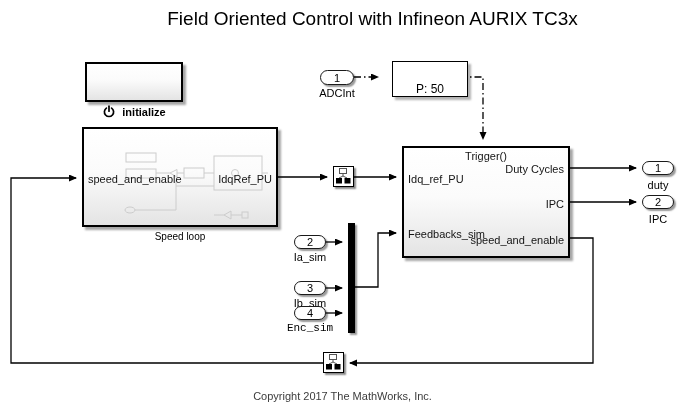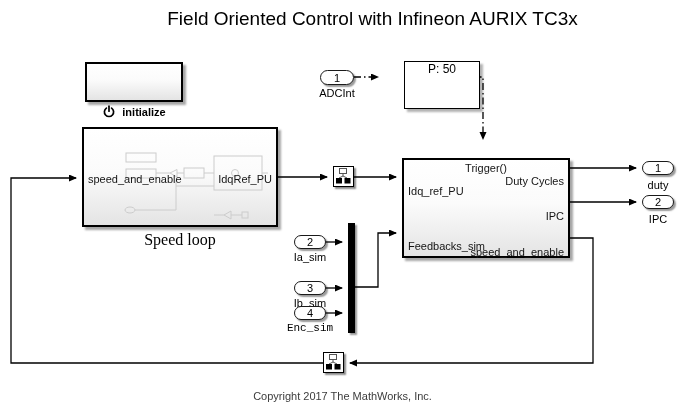--- a/index.html
+++ b/index.html
@@ -28,21 +28,21 @@
   }
   .oval {
     border:1.4px solid #1a1a1a; background:#fff; border-radius:8px;
     box-shadow:2px 2px 1.5px rgba(0,0,0,0.4);
     display:flex; align-items:center; justify-content:center;
     font-size:11px; z-index:2; position:absolute; box-sizing:border-box;
   }
   .portlabel {
     position:absolute; z-index:2; font-size:11px; text-align:center; color:#000;
   }
-  .caption { position:absolute; z-index:2; font-size:16px; text-align:center; color:#000;font-family:Liberation Serif, serif; }
+  .caption { position:absolute; z-index:2; font-size:10px; text-align:center; color:#000; }
   .inlabel { position:absolute; font-size:11px; white-space:nowrap; color:#141414; }
   .init-inner {
     width:100%; height:100%; display:flex; align-items:center; justify-content:center; gap:6px;
     font-size:11px; font-weight:bold;margin-top:30px;
   }
   .mux { background:#000; box-shadow:2px 2px 1.5px rgba(0,0,0,0.4); }
   .mini {
     border:1.5px solid #000; background:#fff;
     box-shadow:2px 2px 1.5px rgba(0,0,0,0.45);
   }
@@ -86,21 +86,21 @@
       </span>
       <span>initialize</span>
     </div>
   </div>
 
   <div class="oval" style="left:320px; top:70px; width:34px; height:15px;">
     <span>1</span>
   </div>
   <div class="portlabel" style="left:310px; top:87px; width:54px;">ADCInt</div>
 
-  <div class="blk plain" style="left:404px; top:61px; width:76px; height:48px; display:flex; align-items:flex-start; justify-content:center; font-size:12px;">
+  <div class="blk plain" style="left:392px; top:61px; width:76px; height:36px; display:flex; align-items:flex-end; justify-content:center; font-size:12px;">
     <span>P: 50</span>
   </div>
 
   <div class="blk subsys" style="left:82px; top:127px; width:196px; height:100px;">
     <svg width="192" height="96" viewBox="0 0 192 96" style="position:absolute; left:0; top:0;" fill="none" stroke="#cccccc" stroke-width="1">
       <rect x="42" y="24" width="30" height="9"></rect>
       <rect x="42" y="40" width="30" height="9"></rect>
       <path d="M72 44 H86 L93 40.5 V48 L86 44"></path>
       <path d="M93 44 H100"></path>
       <rect x="100" y="39" width="20" height="10"></rect>
@@ -121,21 +121,21 @@
 
   <div class="blk mini" style="left:333px; top:166px; width:21px; height:21px;">
     <svg width="18" height="18" viewBox="0 0 18 18">
       <rect x="5.5" y="1.5" width="7" height="5" fill="#fff" stroke="#555" stroke-width="1"></rect>
       <path d="M9 6.5 V9 M9 9 L5 11 M9 9 L13 11" stroke="#555" stroke-width="1" fill="none"></path>
       <rect x="2" y="11" width="6" height="5.5" fill="#000"></rect>
       <rect x="10.5" y="11" width="6" height="5.5" fill="#000"></rect>
     </svg>
   </div>
 
-  <div class="blk subsys" style="left:402px; top:158px; width:168px; height:100px;">
+  <div class="blk subsys" style="left:402px; top:146px; width:168px; height:112px;">
     <div class="inlabel" style="left:0; right:0; top:2px; text-align:center;">Trigger()</div>
     <div class="inlabel" style="left:4px; top:25px;">Idq_ref_PU</div>
     <div class="inlabel" style="left:4px; top:80px;">Feedbacks_sim</div>
     <div class="inlabel" style="right:4px; top:15px;">Duty Cycles</div>
     <div class="inlabel" style="right:4px; top:50px;">IPC</div>
     <div class="inlabel" style="right:4px; top:86px;">speed_and_enable</div>
   </div>
 
   <div class="oval" style="left:294px; top:235px; width:32px; height:14px;">
     <span>2</span>

